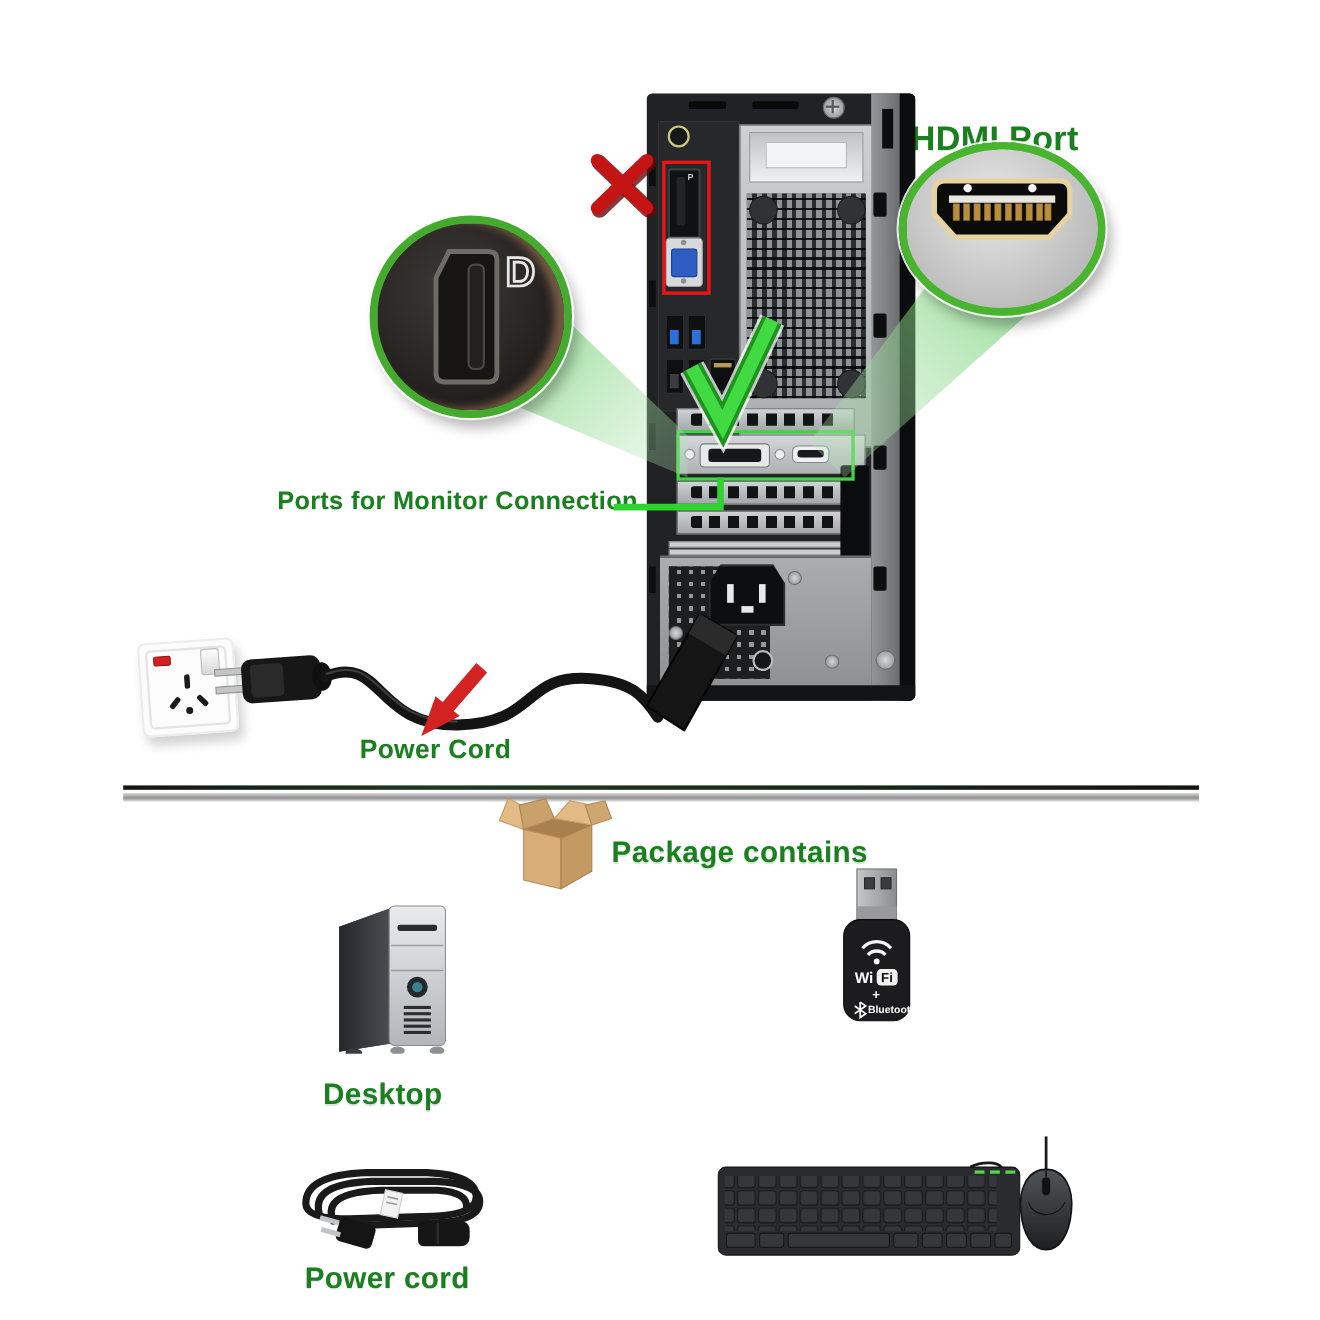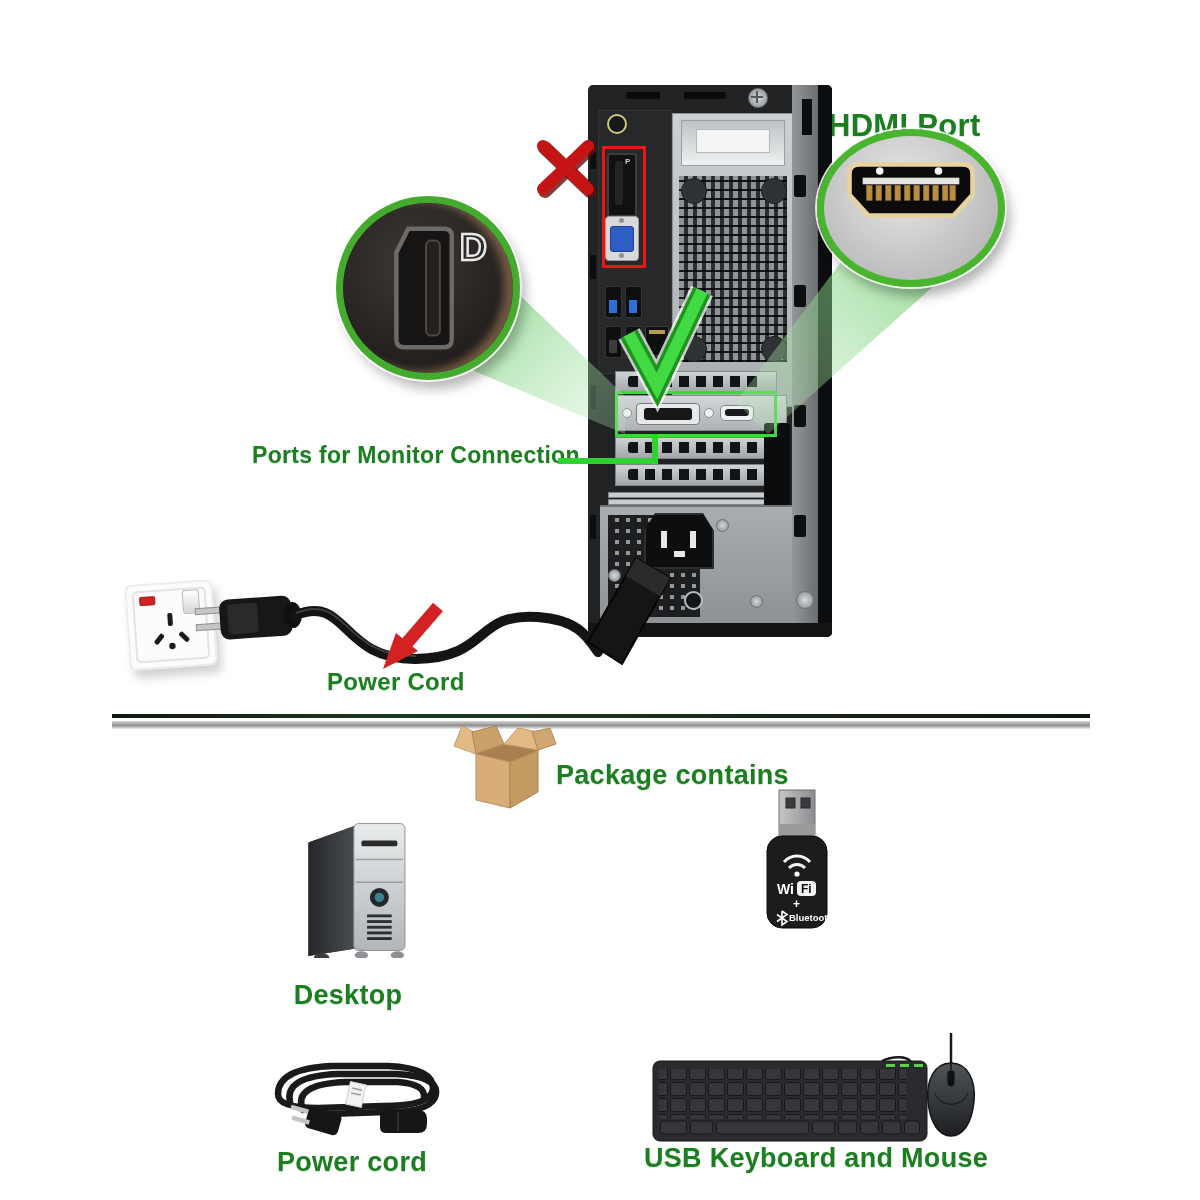--- a/index.html
+++ b/index.html
@@ -402,15 +402,14 @@
         <path d="M301,30 C318,30 326,48 324,68 C322,90 313,103 301,103 C289,103 280,90 278,68 C276,48 284,30 301,30 Z" fill="url(#mouseShade)" stroke="#121314" stroke-width="1.5"></path>
         <line x1="301" y1="31" x2="301" y2="54" stroke="#121314" stroke-width="1.5"></line>
         <rect x="297" y="37" width="8" height="17" rx="4" fill="#0f1011" stroke="#3c3e40"></rect>
         <path d="M285,60 C290,75 312,75 318,60" fill="none" stroke="#121314" stroke-width="1"></path>
       </g>
     </svg>
   </div>
 
   <div class="abs glabel itemlabel" style="left:268px;top:960px;width:160px;font-size:27px;margin-top:19px;">Desktop</div>
   <div class="abs glabel itemlabel" style="left:262px;top:1146px;width:180px;font-size:27px;">Power cord</div>
-  <div class="abs glabel itemlabel" style="left:640px;top:1142px;width:352px;font-size:27px;">USB Keyboard and Mouse</div>
 
 </div>
 
 </body></html>

